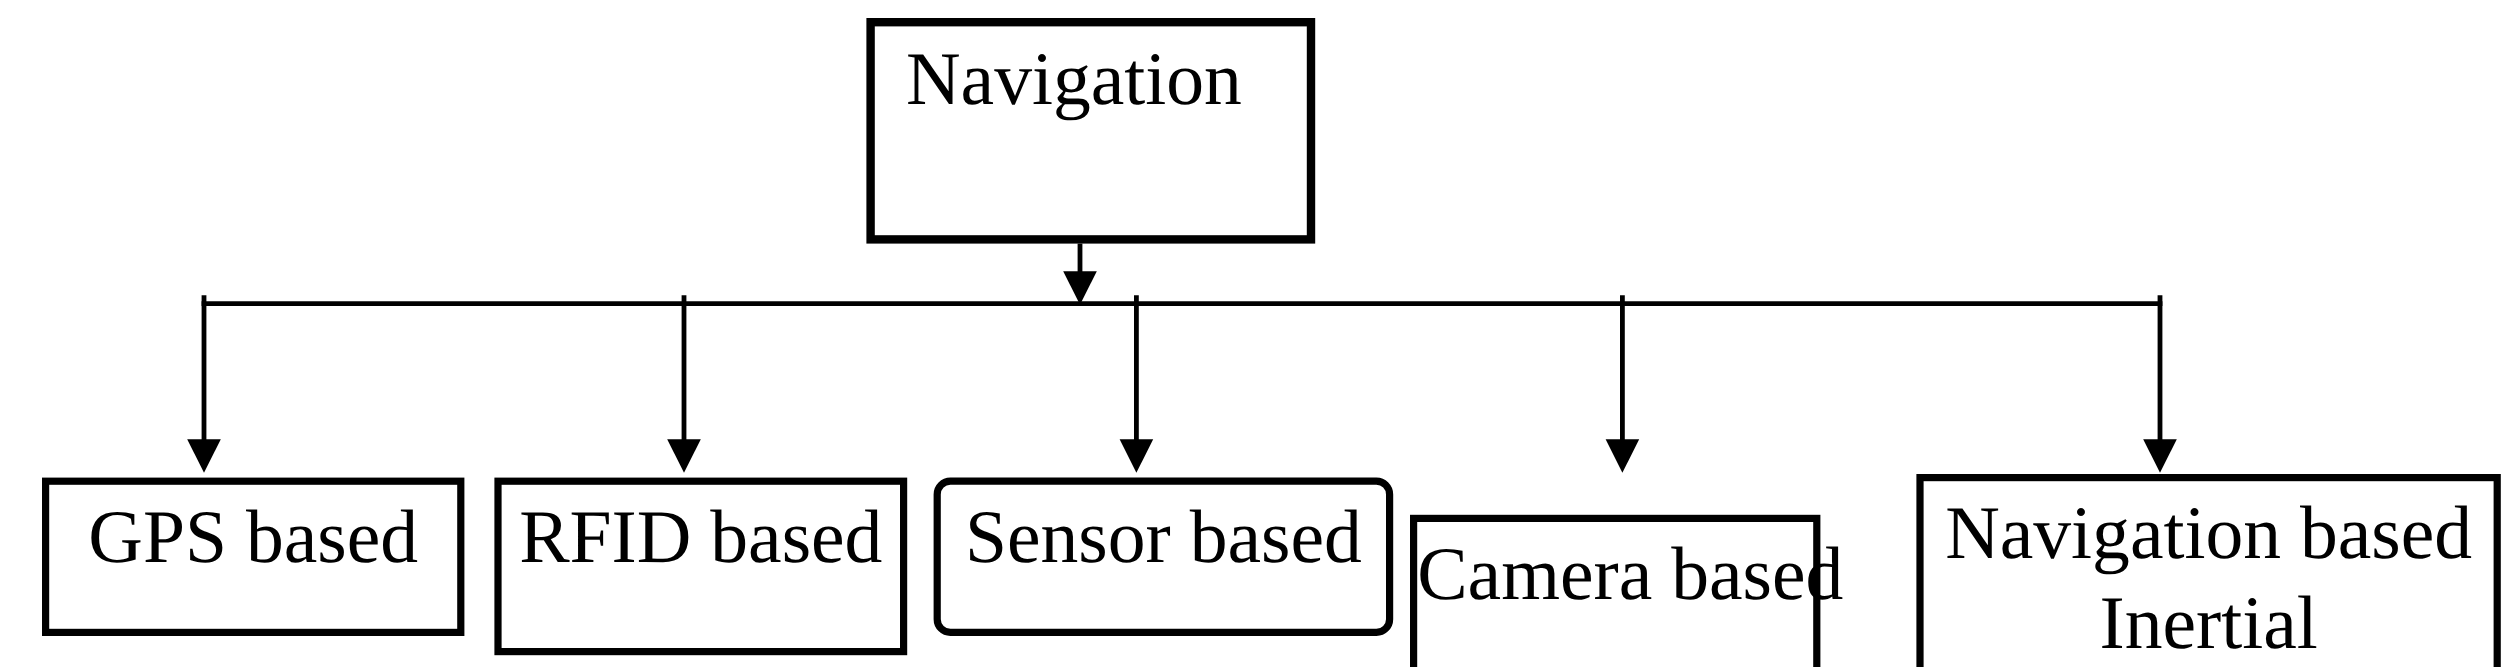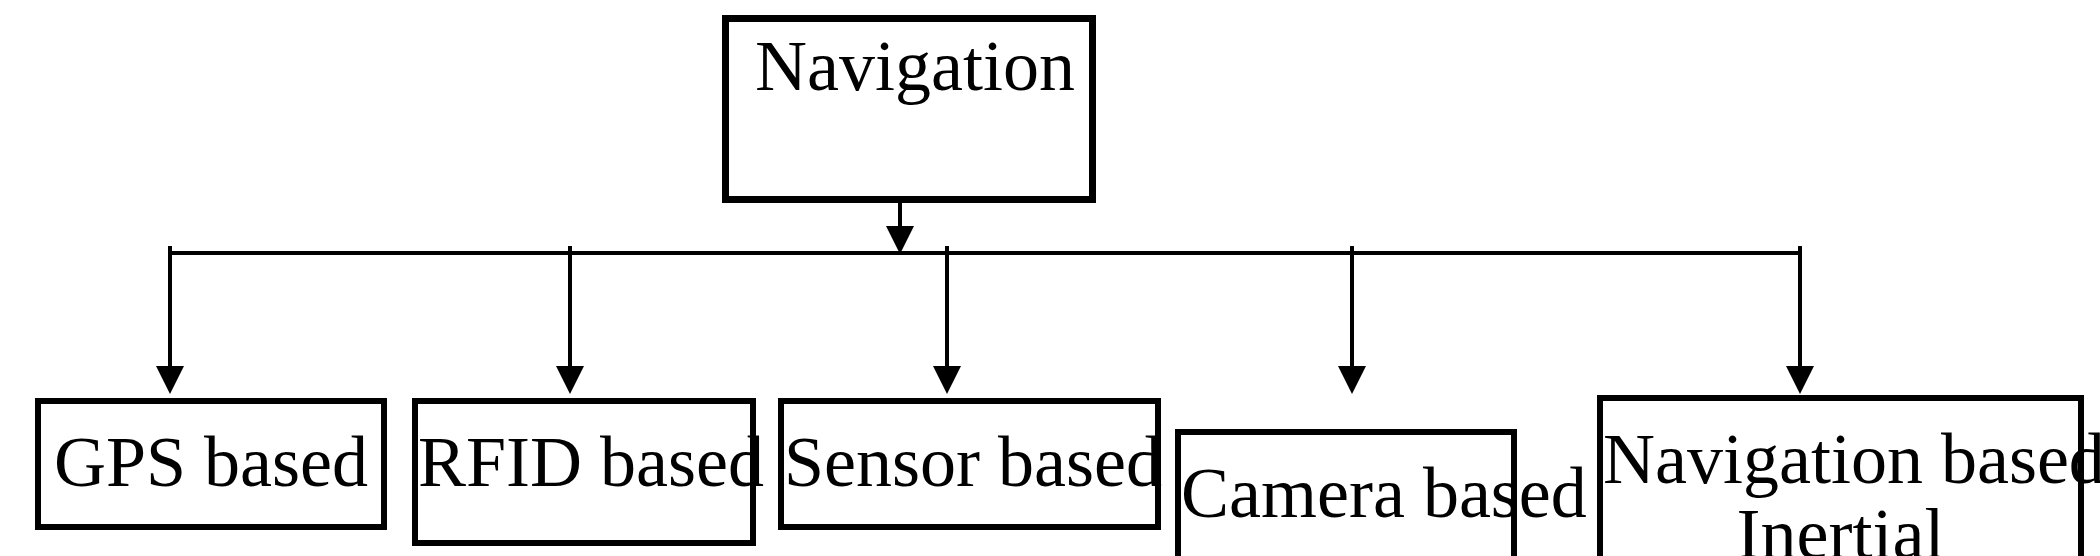--- a/index.html
+++ b/index.html
@@ -22,44 +22,44 @@
     top: 0;
     width: 2100px;
     height: 556px;
     display: block;
   }
   .node {
     position: absolute;
     box-sizing: border-box;
     border: 6px solid #000000;
     background: #ffffff;
-    font-size: 72px;
+    font-size: 63px;
     line-height: 75px;
     white-space: nowrap;
   }
   .node .node-line {
     display: block;
   }
   .root-node {
     left: 722px;
     top: 15px;
     width: 374px;
     height: 188px;
     border-width: 7px;
     padding: 4px 0 0 26px;
     line-height: 80px;
     text-align: left;
   }
   .child-node {
     text-align: center;
-    padding-top: 21px;
+    padding-top: 6px;
   }
   .node-gps     { left: 35px;   top: 398px; width: 352px; height: 132px; }
   .node-rfid    { left: 412px;  top: 398px; width: 344px; height: 148px; }
-  .node-sensor  { left: 778px;  top: 398px; width: 383px; height: 132px; }
+  .node-sensor  { left: 778px;  top: 398px; width: 383px; height: 132px; border-radius: 14px; }
   .node-camera  { left: 1175px; top: 416px; width: 342px; height: 145px; margin-top: 13px; }
   .node-inertial{ left: 1597px; top: 395px; width: 487px; height: 180px; }
   .stroke {
     stroke: #000000;
     stroke-width: 4;
   }
   .head {
     fill: #000000;
     stroke: none;
   }

